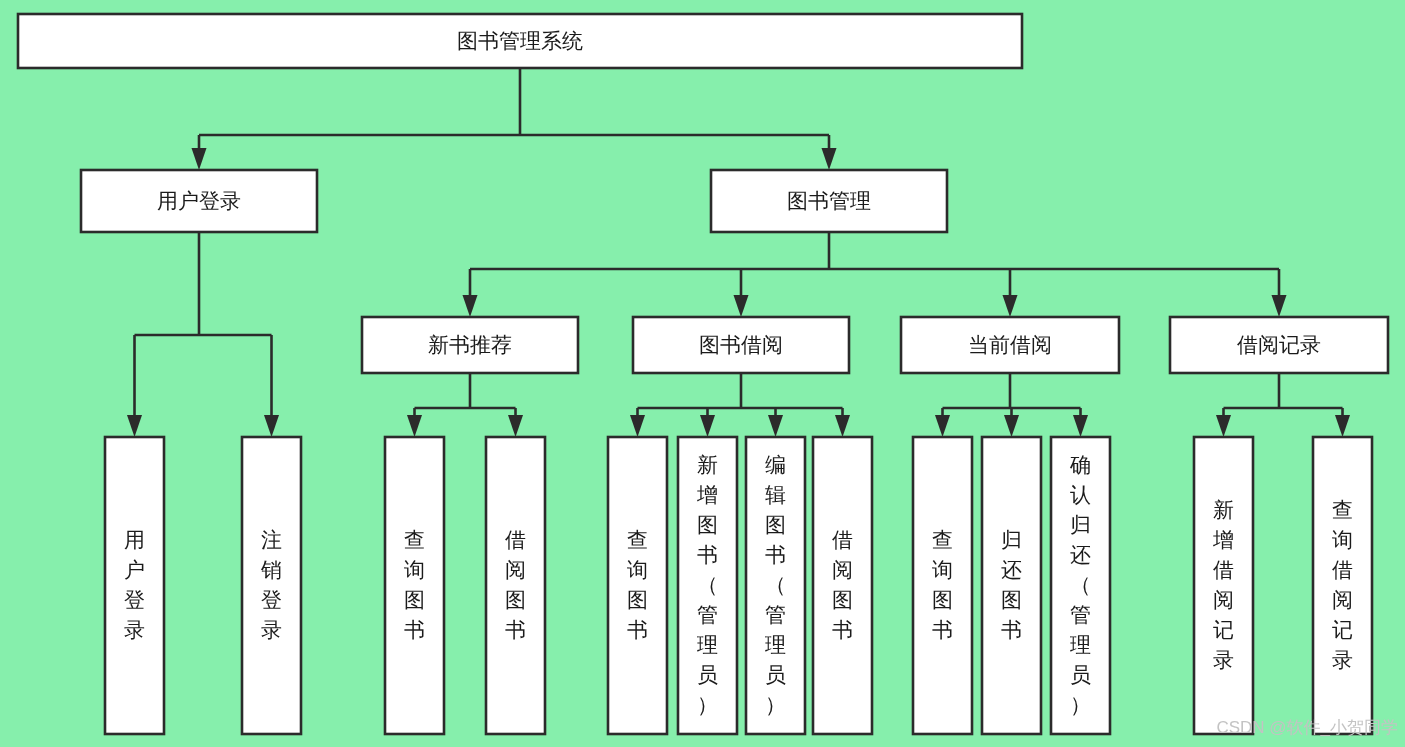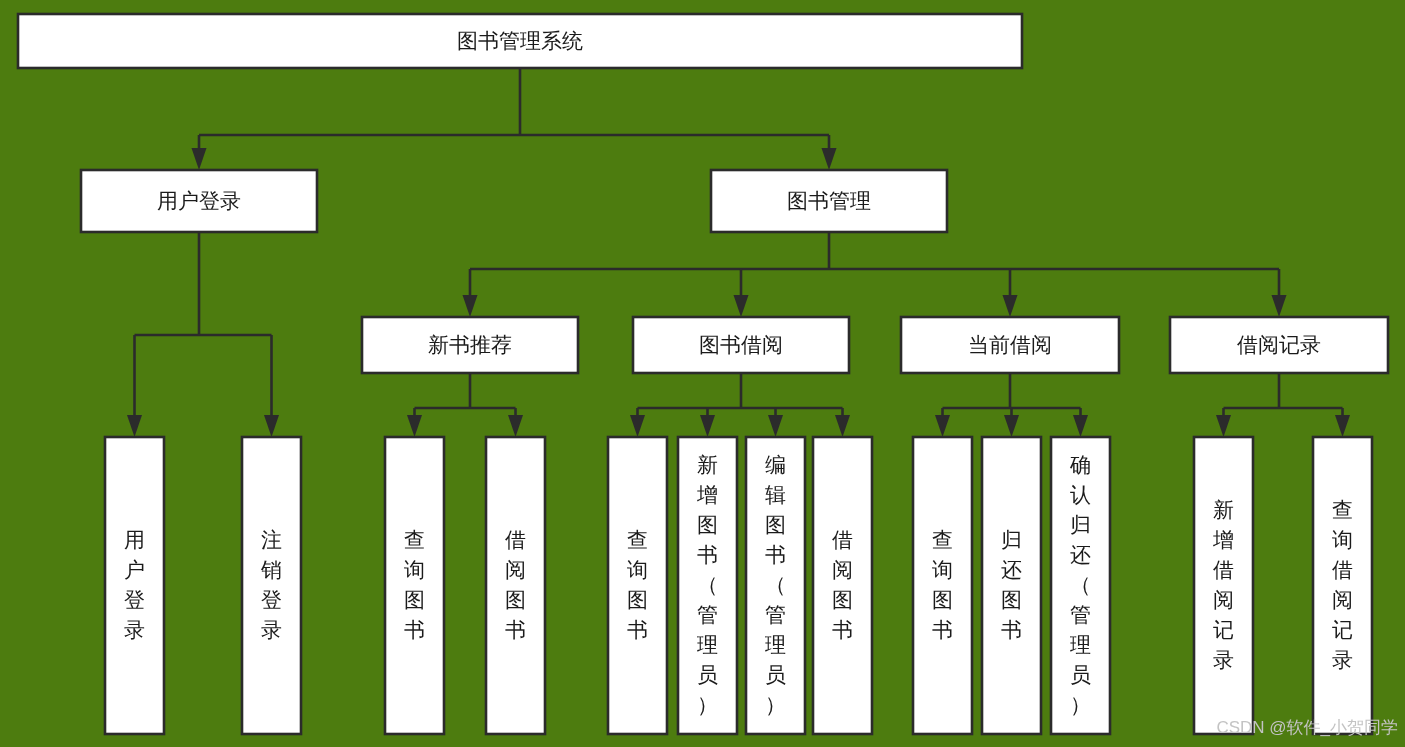--- a/index.html
+++ b/index.html
@@ -7,21 +7,21 @@
     padding: 0;
     background: #ffffff;
   }
   body {
     font-family: "Liberation Sans", "DejaVu Sans", sans-serif;
   }
   #diagram-root {
     position: relative;
     width: 1405px;
     height: 747px;
-    background: #4d7c0f;
+    background: #86efac;
     overflow: hidden;
   }
   svg.diagram-canvas {
     position: absolute;
     left: 0;
     top: 0;
     width: 1405px;
     height: 747px;
     display: block;
   }

